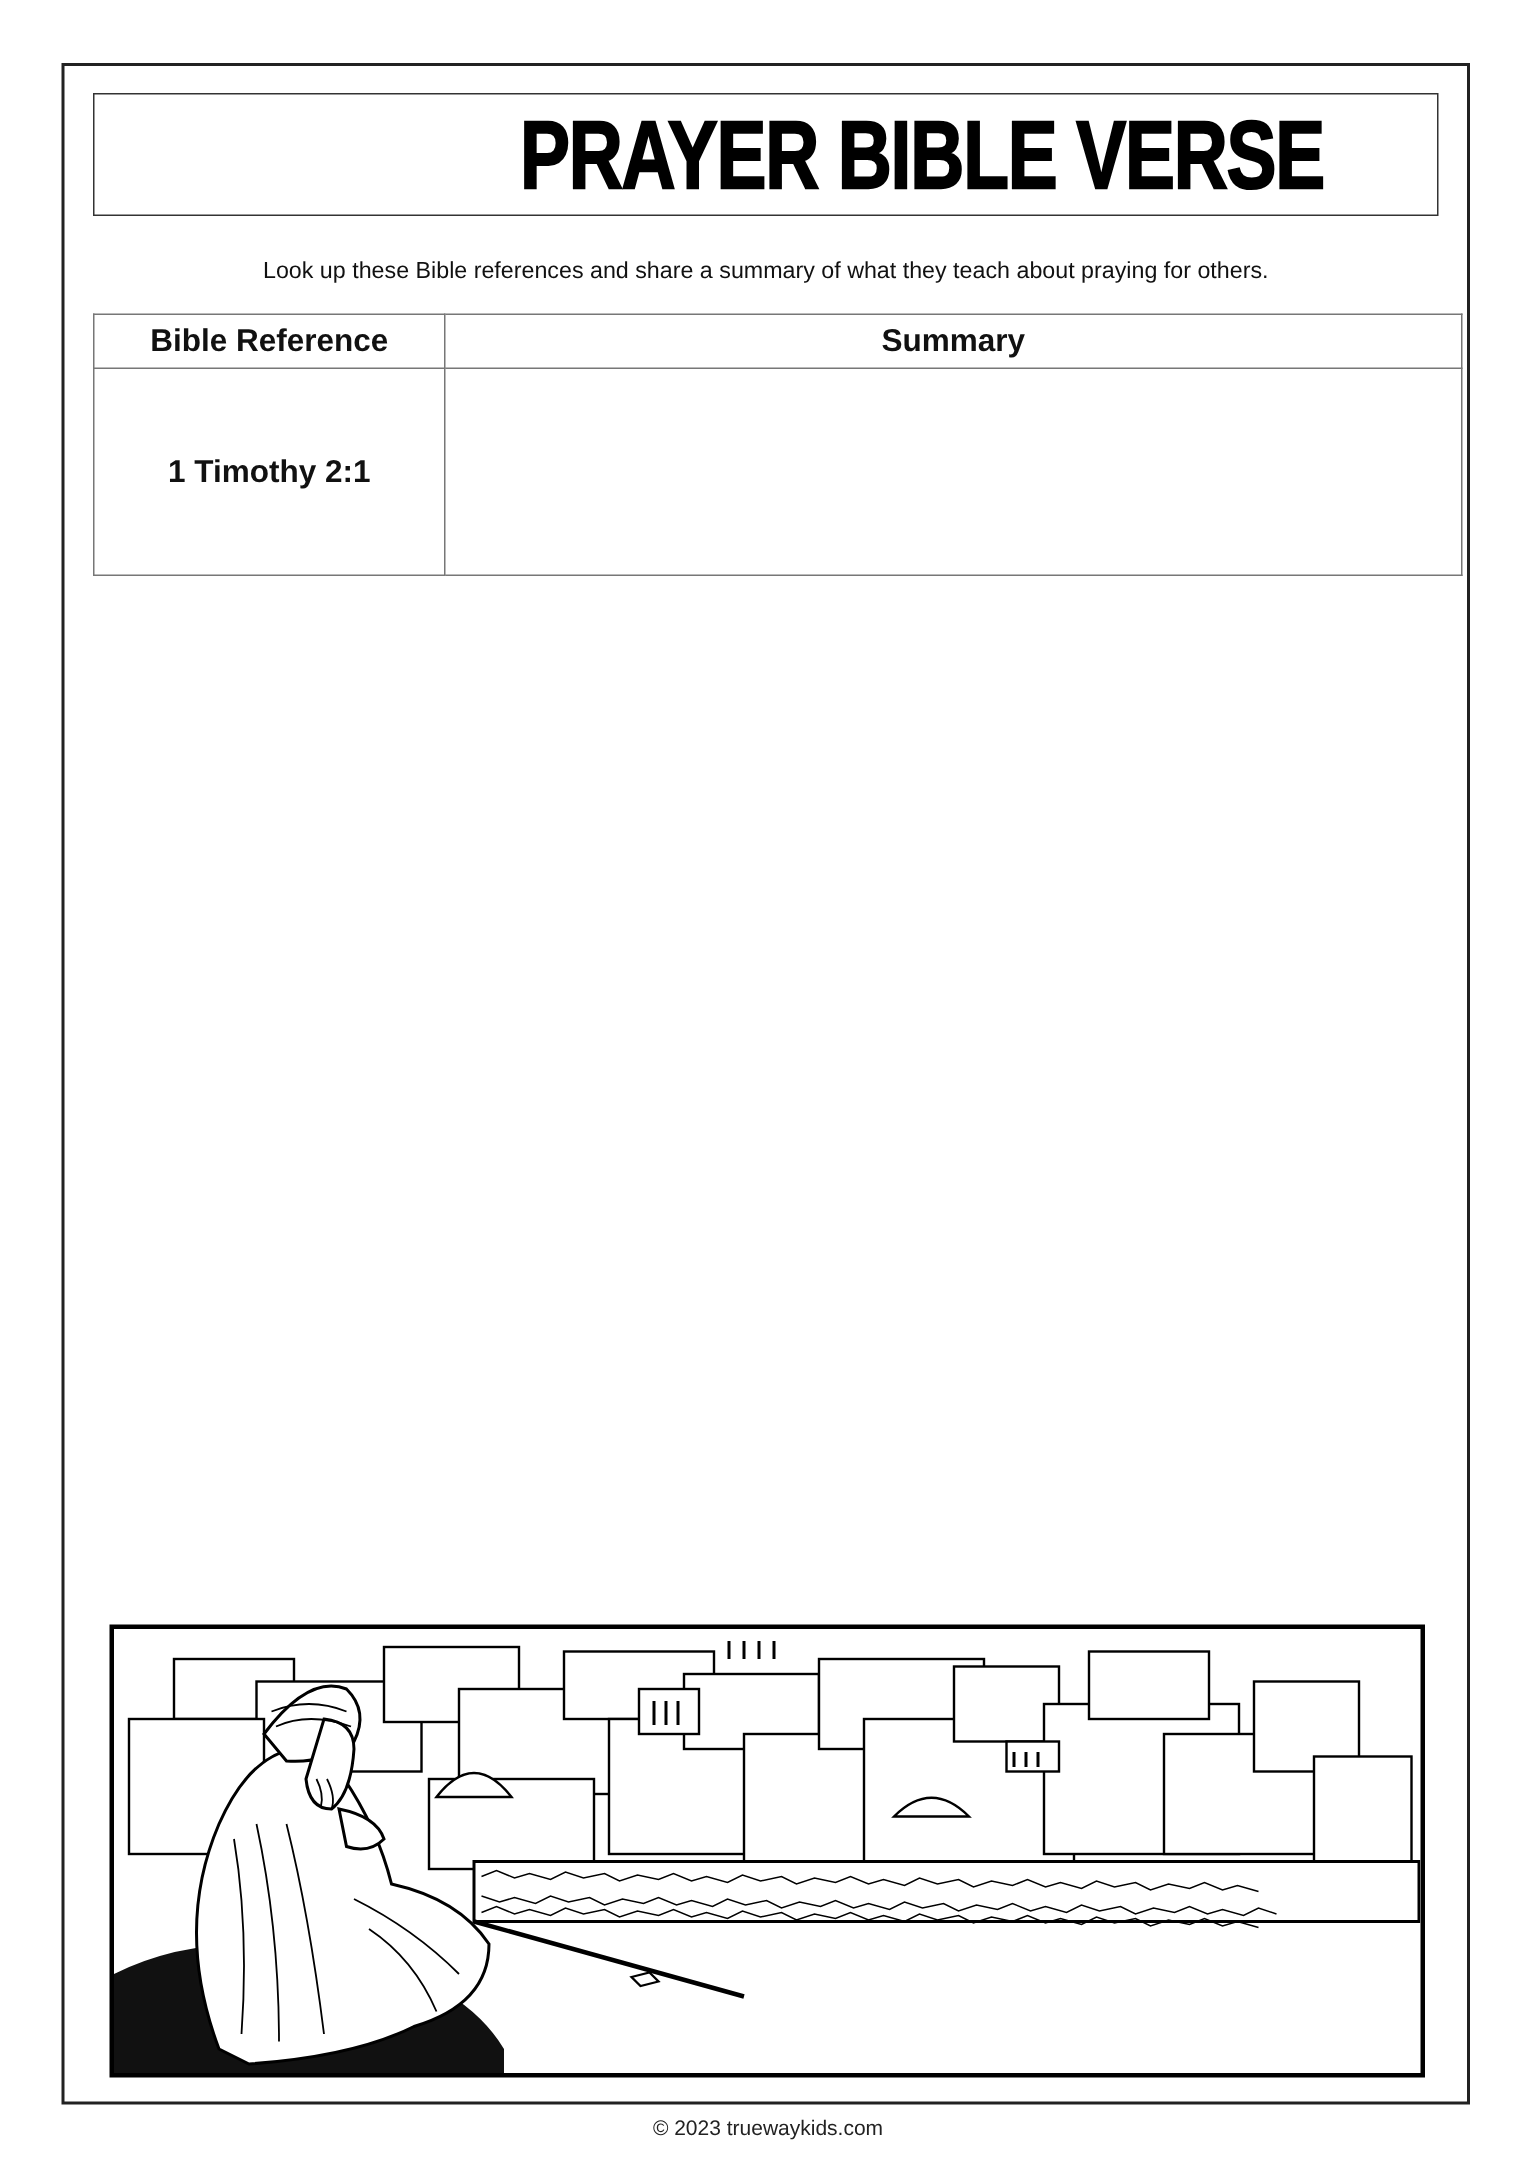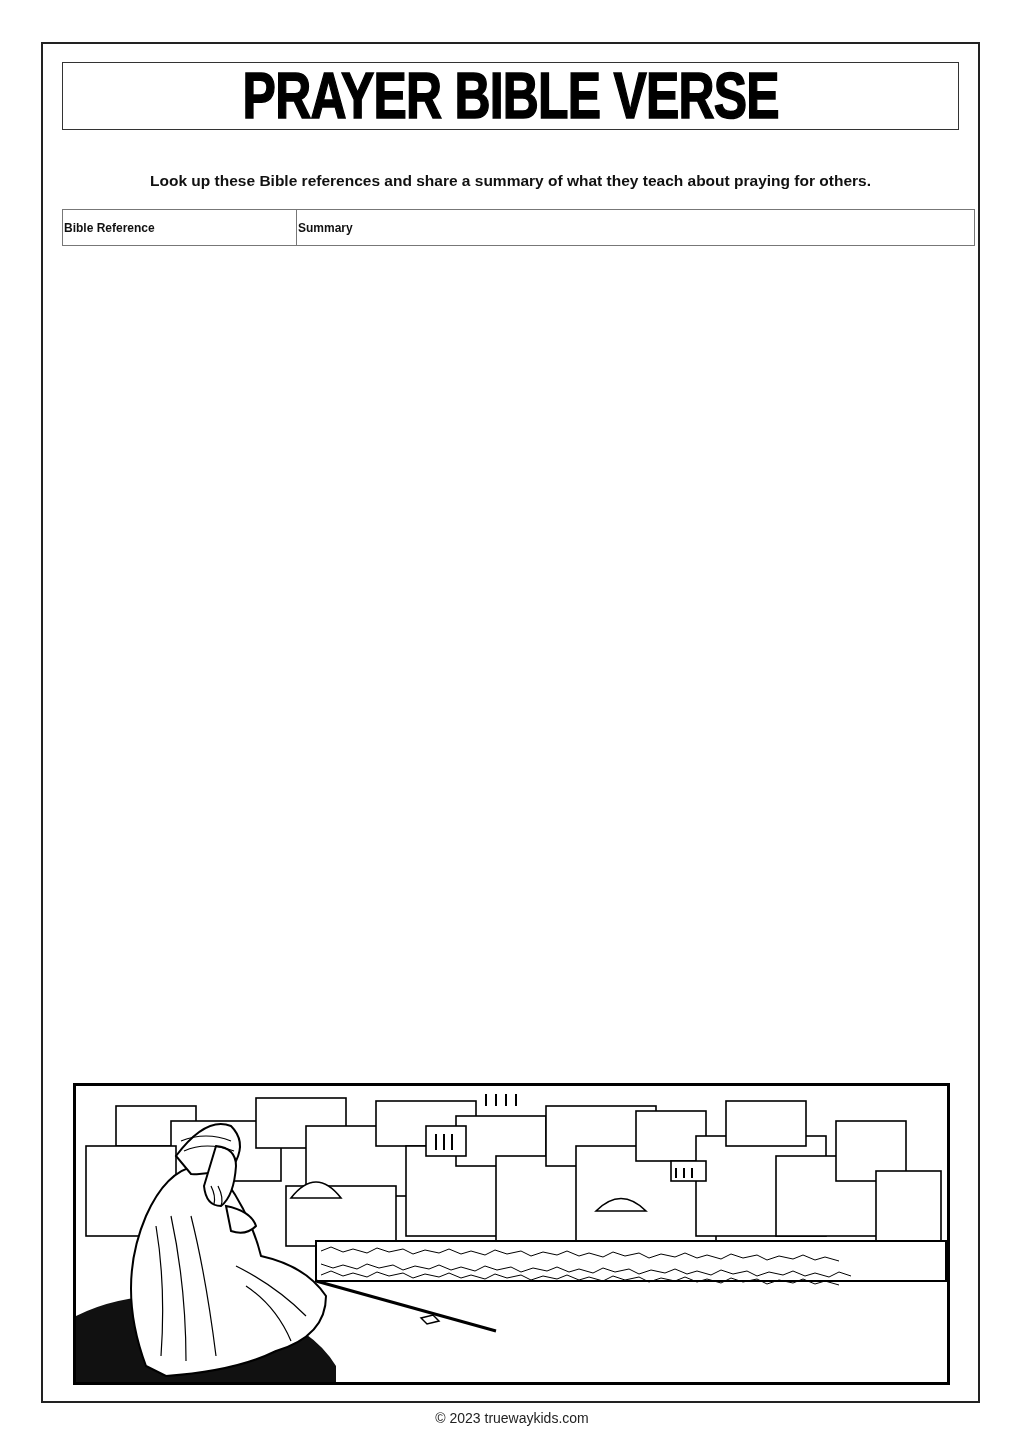--- a/index.html
+++ b/index.html
@@ -1,22 +1,22 @@
 <!DOCTYPE html>
 <html><head>
   <meta charset="utf-8">
   <style>
     html, body { margin: 0; padding: 0; background: #ffffff; }
     body { width: 1024px; height: 1447px; position: relative; font-family: "Liberation Sans", sans-serif; color: #111; }
     .page-border { position: absolute; left: 41px; top: 42px; width: 939px; height: 1361px; border: 2px solid #222; box-sizing: border-box; }
-    .title-box { position: absolute; left: 62px; top: 62px; width: 897px; height: 68px; border: 1.5px solid #333; box-sizing: border-box; display: flex; align-items: center; justify-content: center; }
+    .title-box { position: absolute; left: 62px; top: 62px; width: 897px; height: 82px; border: 1.5px solid #333; box-sizing: border-box; display: flex; align-items: center; justify-content: flex-end; }
     .title { font-family: "Liberation Sans", sans-serif; font-weight: 900; font-size: 64px; letter-spacing: -1px; transform: scaleX(0.78); transform-origin: center; white-space: nowrap; color: #000; -webkit-text-stroke: 1.5px #000; }
-    .instructions { position: absolute; left: 62px; top: 172px; width: 897px; text-align: center; font-weight: bold; font-size: 15.5px; color: #111; }
+    .instructions { position: absolute; left: 62px; top: 172px; width: 897px; text-align: center; font-weight: normal; font-size: 15.5px; color: #111; }
     table.ref-table { position: absolute; left: 62px; top: 209px; width: 913px; border-collapse: collapse; table-layout: fixed; }
-    table.ref-table th, table.ref-table td { border: 1px solid #777; font-size: 12px; font-weight: bold; text-align: left; vertical-align: middle; color: #111; }
+    table.ref-table th, table.ref-table td { border: 1px solid #777; font-size: 21px; font-weight: bold; text-align: center; vertical-align: middle; color: #111; }
     table.ref-table th { height: 33px; }
     table.ref-table td { height: 135px; }
     col.c1 { width: 234px; }
     .illustration { position: absolute; left: 73px; top: 1083px; width: 877px; height: 302px; border: 3px solid #000; box-sizing: border-box; overflow: hidden; background: #fff; }
     .footer { position: absolute; left: 0; top: 1410px; width: 1024px; text-align: center; font-size: 14px; color: #222; }
   </style>
 </head>
 <body>
 
 <div class="page-border"></div>
@@ -32,20 +32,24 @@
       <col class="c1">
       <col>
     </colgroup>
   <thead>
     <tr>
       <th>Bible Reference</th>
       <th>Summary</th>
     </tr>
   </thead>
   <tbody>
+    <tr>
+      <td>1 Timothy 2:1</td>
+      <td></td>
+    </tr>
   </tbody>
 </table>
 
 <div class="illustration" title="Line drawing of a bearded man in a turban and robe kneeling in prayer on a rooftop overlooking a walled city">
   <svg width="871" height="296" viewBox="0 0 871 296" xmlns="http://www.w3.org/2000/svg">
     <g fill="#fff" stroke="#000" stroke-width="1.6">
 
       <rect x="40" y="20" width="80" height="40"></rect>
       <rect x="95" y="35" width="110" height="60"></rect>
       <rect x="180" y="12" width="90" height="50"></rect>

